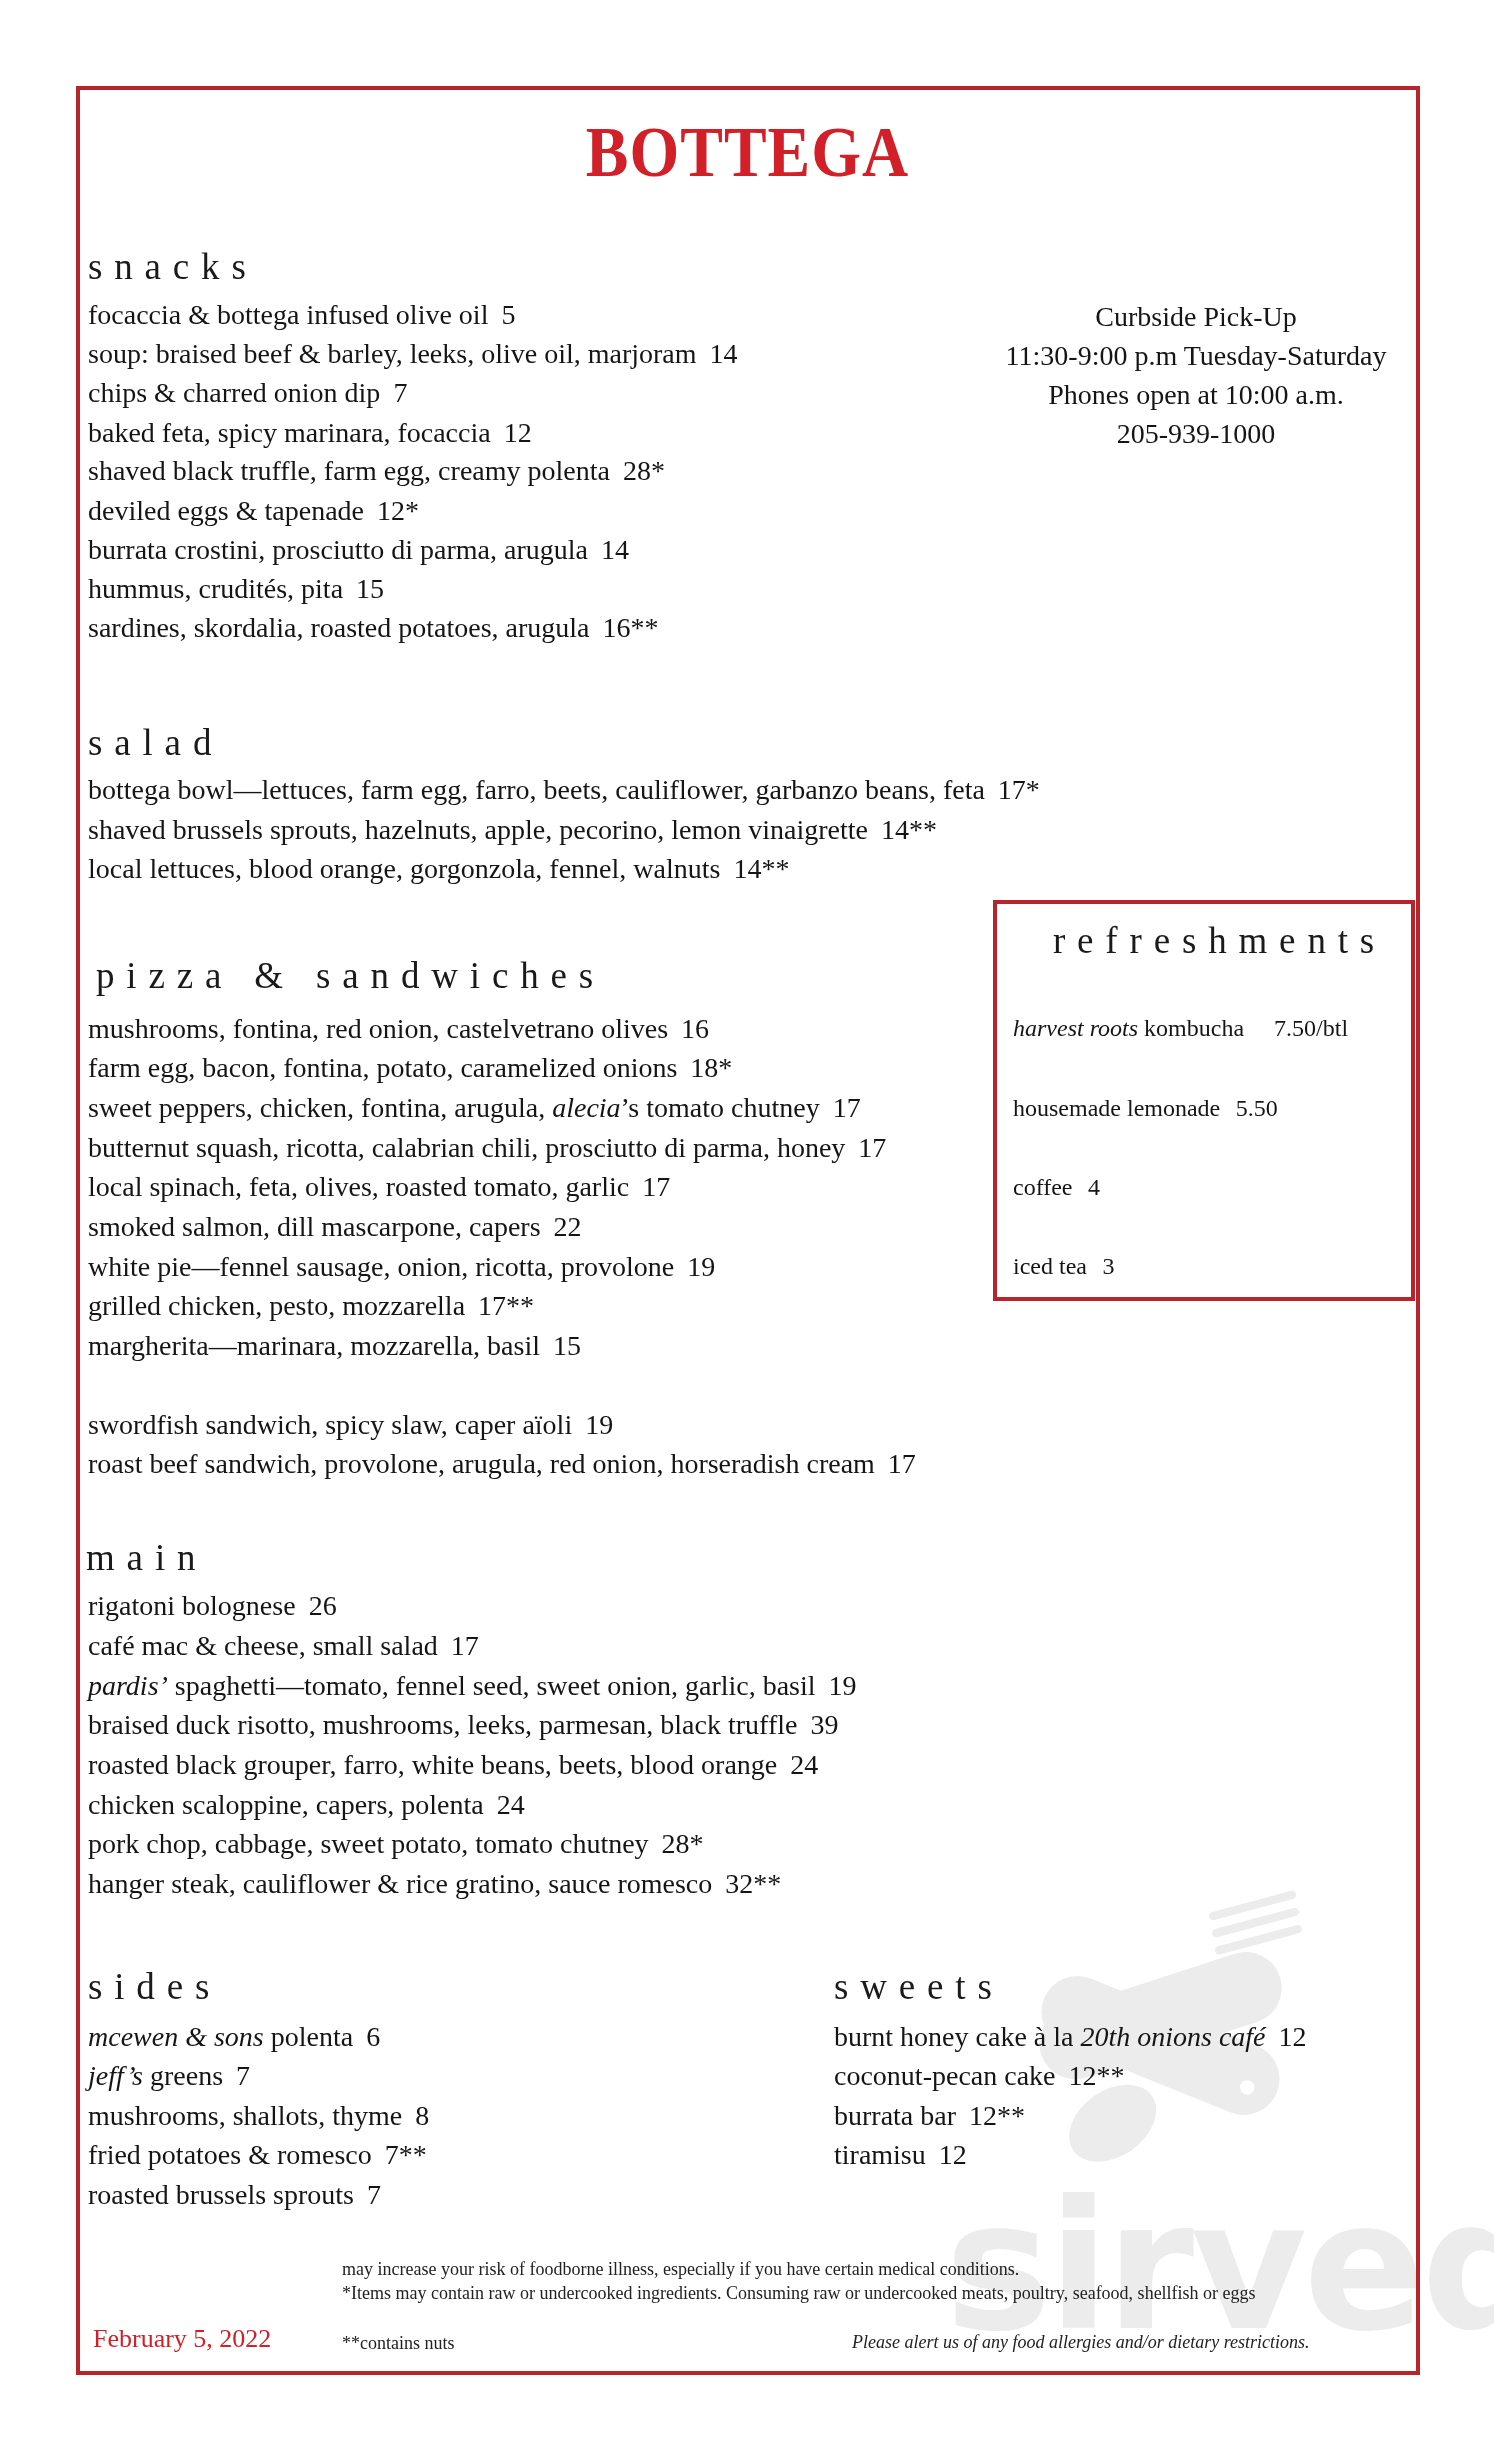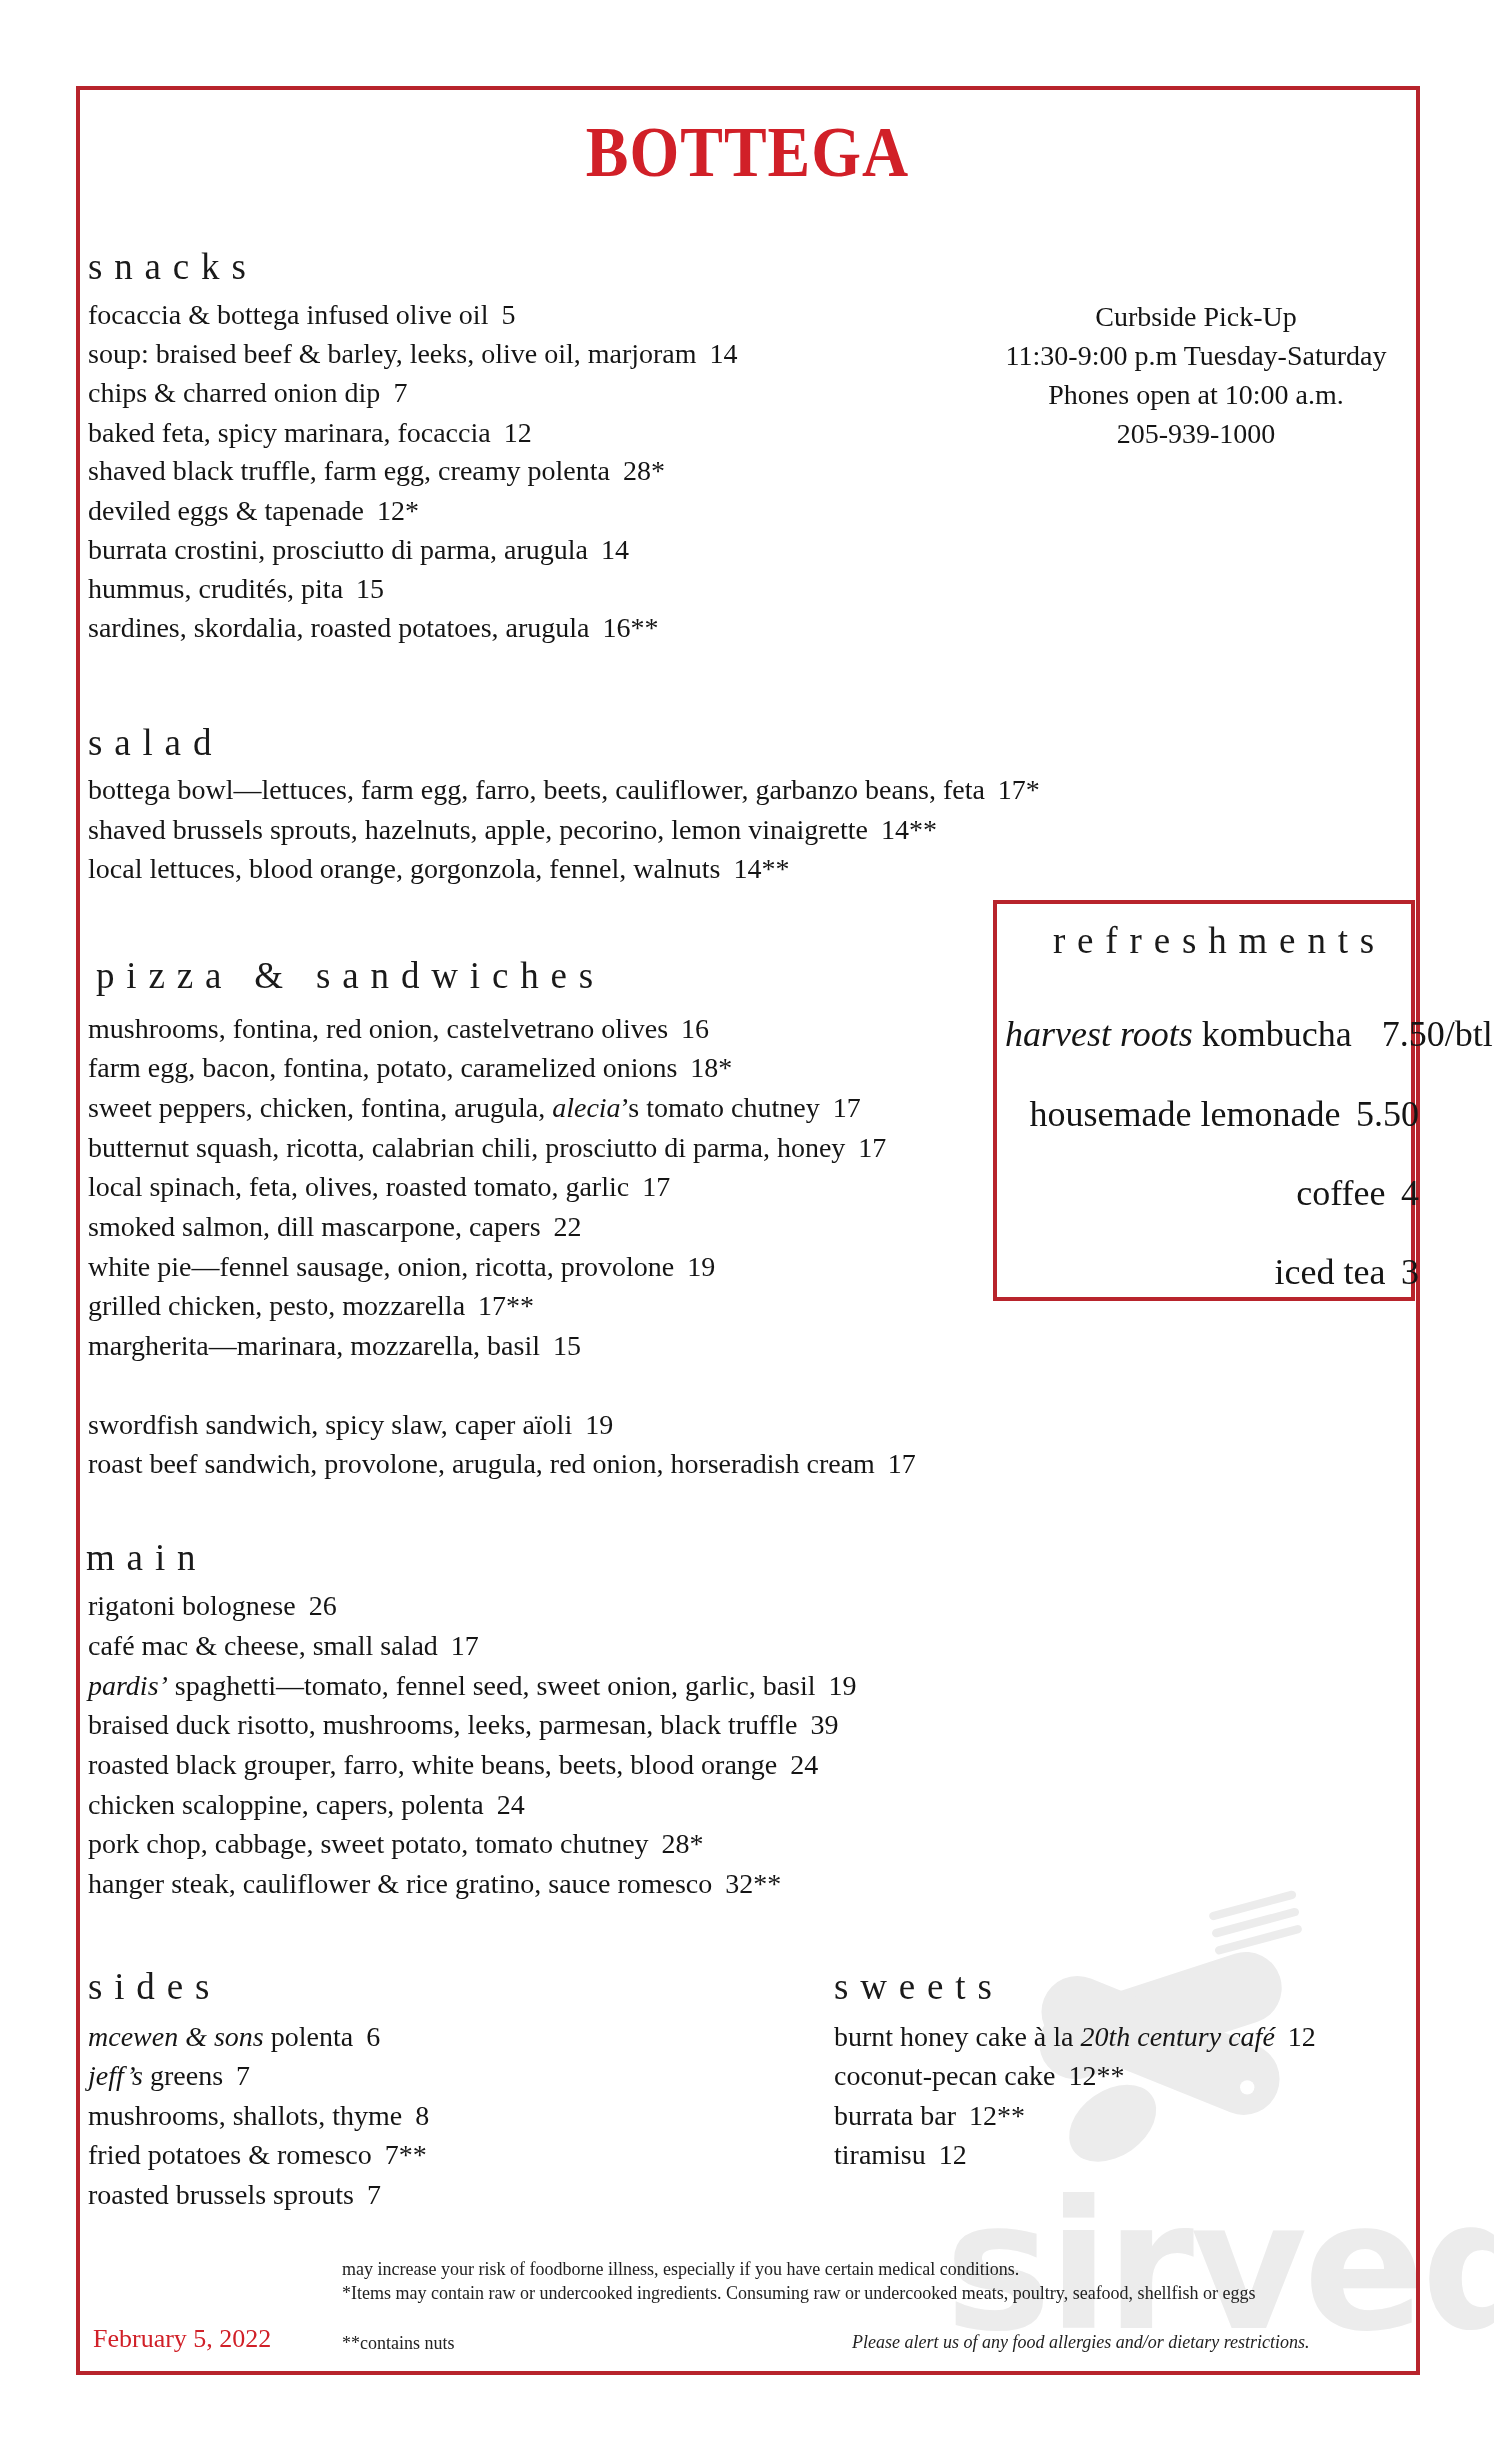--- a/index.html
+++ b/index.html
@@ -13,21 +13,21 @@
   .hdr { position: absolute; font-size: 37px; letter-spacing: 0.32em; line-height: 1;
          color: #1a1a1a; white-space: nowrap; }
   .line { position: absolute; font-size: 28px; line-height: 1; white-space: nowrap; color: #151515; }
   .line .price { margin-left: 13px; }
   .line i { font-style: italic; }
   .curbside { position: absolute; left: 969px; width: 454px; text-align: center;
               font-size: 28px; line-height: 39px; top: 297px; color: #151515; }
   .refbox { position: absolute; left: 993px; top: 900px; width: 414px; height: 393px;
             border: 4.2px solid #b8242c; background: #fff; }
   .refbox .hdr { position: static; text-align: center; margin-top: 18px; font-size: 37px; padding-left: 31px; }
-  .refitem { position: absolute; left: 8px; width: 100%; text-align: right; font-size: 36px;
+  .refitem { position: absolute; left: 16px; width: 100%; text-align: left; font-size: 24px;
              line-height: 1; white-space: nowrap; color: #151515; }
   .foot { position: absolute; font-size: 18px; line-height: 24px; color: #222; white-space: nowrap; }
   .date { position: absolute; left: 93px; top: 2326px; font-size: 26px; color: #d12028; line-height: 1; }
   .allergy { position: absolute; left: 852px; top: 2332px; font-size: 18px; font-style: italic; color: #222; white-space: nowrap; }
   .watermark { position: absolute; pointer-events: none; }
 </style>
 </head>
 <body>
 
 <svg class="watermark" style="left:1011px; top:1890px;" width="311" height="299" viewBox="0 0 520 500">
@@ -114,21 +114,21 @@
 <div>
   <div class="line" style="left:88px; top:2023px;"><i>mcewen &amp; sons</i><span> polenta</span><span class="price">6</span></div>
   <div class="line" style="left:88px; top:2062px;"><i>jeff’s</i><span> greens</span><span class="price">7</span></div>
   <div class="line" style="left:88px; top:2102px;"><span>mushrooms, shallots, thyme</span><span class="price">8</span></div>
   <div class="line" style="left:88px; top:2141px;"><span>fried potatoes &amp; romesco</span><span class="price">7**</span></div>
   <div class="line" style="left:88px; top:2181px;"><span>roasted brussels sprouts</span><span class="price">7</span></div>
 </div>
 
 <div class="hdr" style="left:834px; top:1968px;">sweets</div>
 <div>
-  <div class="line" style="left:834px; top:2023px;"><span>burnt honey cake à la </span><i>20th century café</i><span class="price">12</span></div>
+  <div class="line" style="left:834px; top:2023px;"><span>burnt honey cake à la </span><i>20th onions café</i><span class="price">12</span></div>
   <div class="line" style="left:834px; top:2062px;"><span>coconut-pecan cake</span><span class="price">12**</span></div>
   <div class="line" style="left:834px; top:2102px;"><span>burrata bar</span><span class="price">12**</span></div>
   <div class="line" style="left:834px; top:2141px;"><span>tiramisu</span><span class="price">12</span></div>
 </div>
 
 <div class="foot" style="left:342px; top:2257px;">
   <div>may increase your risk of foodborne illness, especially if you have certain medical conditions.</div>
   <div>*Items may contain raw or undercooked ingredients. Consuming raw or undercooked meats, poultry, seafood, shellfish or eggs</div>
 </div>
 <div class="foot" style="left:342px; top:2331px;">**contains nuts</div>

